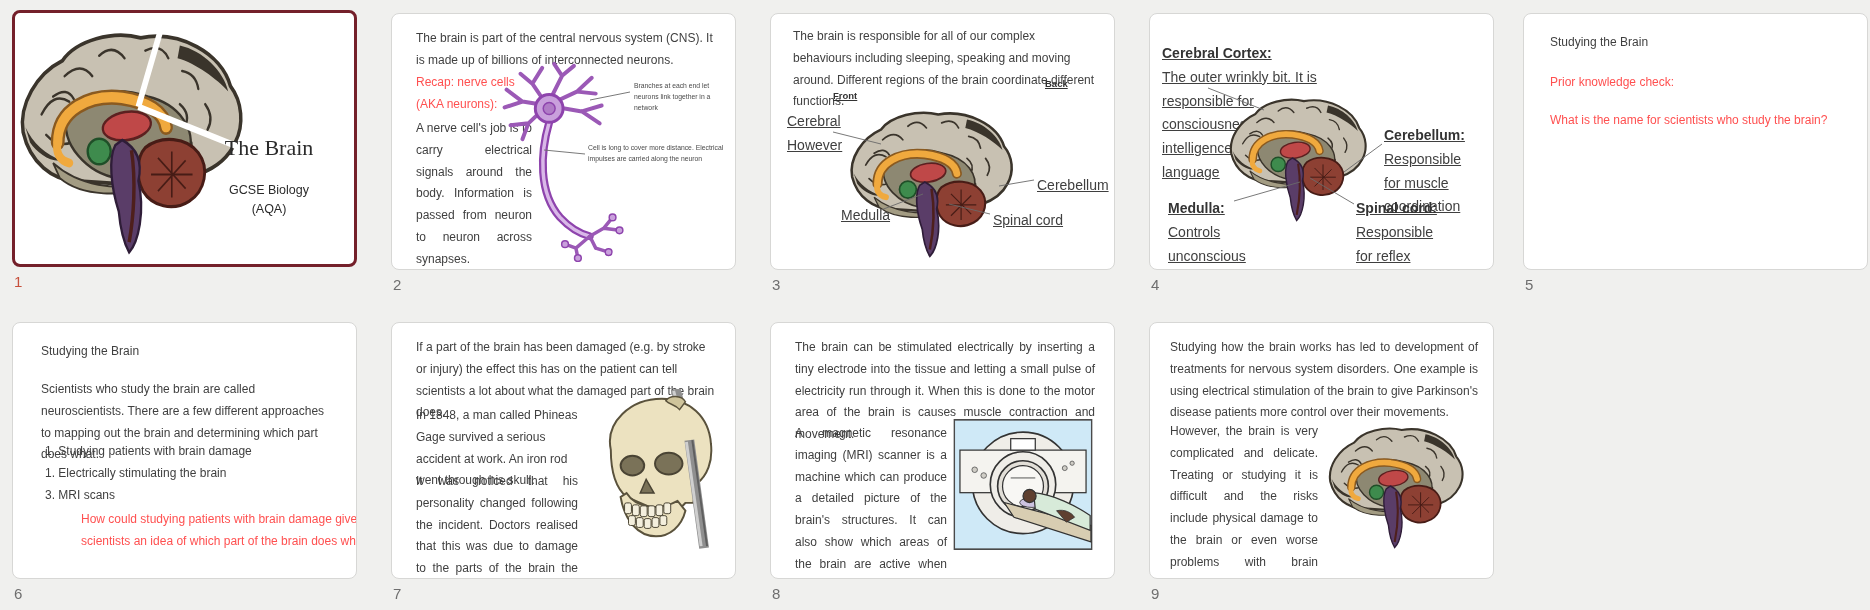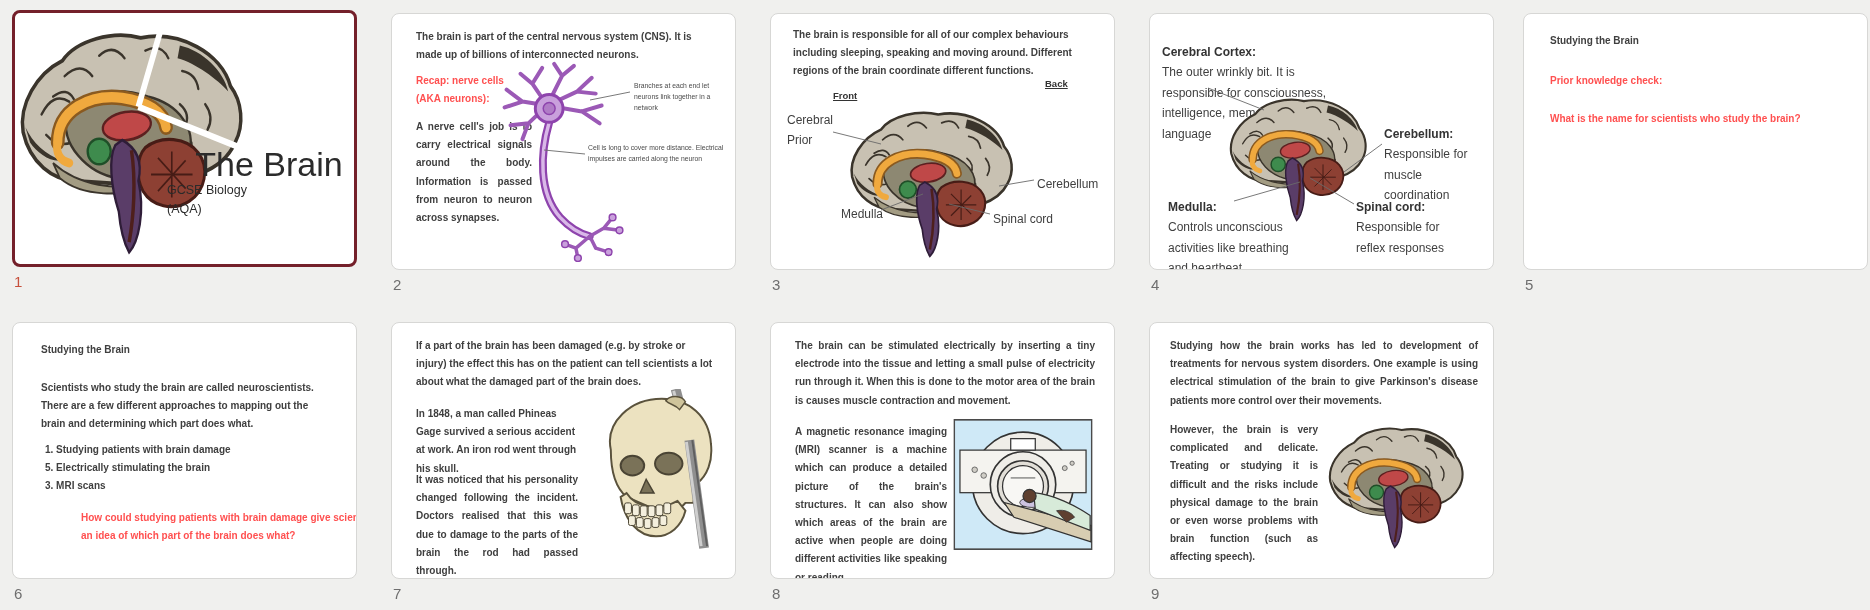--- a/index.html
+++ b/index.html
@@ -16,35 +16,35 @@
     background:#ffffff;border:1px solid #d7d7d5;border-radius:8px;
     overflow:hidden;box-sizing:border-box;
   }
   .thumb.selected{border:3px solid #74202a;}
   .num{
     position:absolute;top:263px;left:2px;
     font-size:15px;color:#6e6e6e;
   }
   .num.selected{color:#c7503c;}
   .intro,.body{
-    position:absolute;font-size:10px;line-height:1.82;color:#3f3f3f;font-weight:bold;
+    position:absolute;font-size:12px;line-height:1.82;color:#3f3f3f;
   }
   .just{text-align:justify;}
   .red{color:#ff5050;}
   .bold{font-weight:bold;color:#333;}
-  .lbl{position:absolute;font-size:12px;color:#3f3f3f;line-height:1.7;}
+  .lbl{position:absolute;font-size:14px;color:#3f3f3f;line-height:1.7;text-decoration:underline;}
   .note{position:absolute;font-size:6.8px;line-height:1.65;color:#4a4a4a;}
   .overlay{position:absolute;left:0;top:0;width:345px;height:257px;pointer-events:none;}
   .fb{font-weight:bold;text-decoration:underline;font-size:9.5px;color:#333;position:absolute;padding-left:12px;}
   .t1{
-    position:absolute;left:168px;top:132px;width:172px;text-align:center;
-    font-size:34px;color:#2b2b2b;
+    position:absolute;left:168px;top:122px;width:172px;text-align:center;
+    font-size:22px;color:#2b2b2b;font-family:Liberation Serif, serif;
   }
   .t1sub{
-    position:absolute;left:152px;top:168px;width:172px;
+    position:absolute;left:168px;top:168px;width:172px;text-align:center;
     font-size:12.5px;line-height:1.55;color:#2b2b2b;
   }
   .imgbox{position:absolute;}
   svg{display:block;}
 </style>
 </head>
 <body>
 
 <svg width="0" height="0" style="position:absolute" aria-hidden="true">
   <defs>
@@ -197,21 +197,21 @@
   </div>
 
   <div class="cell" style="left:770px;top:13px;">
     <div class="thumb">
       <div class="intro" style="left:22px;top:12px;width:302px;">The brain is responsible for all of our complex behaviours including sleeping, speaking and moving around. Different regions of the brain coordinate different functions.</div>
       <svg class="imgbox" viewBox="0 0 210 180" style="left:68px;top:92px;width:180px;height:152px;">
         <use href="#brain-sym"></use>
       </svg>
       <div class="fb" style="left:50px;top:76px;">Front</div>
       <div class="fb" style="left:262px;top:64px;">Back</div>
-      <div class="lbl" style="left:16px;top:96px;width:54px;">Cerebral Prior</div>
+      <div class="lbl" style="left:16px;top:96px;width:54px;">Cerebral However</div>
       <div class="lbl" style="left:266px;top:160px;">Cerebellum</div>
       <div class="lbl" style="left:70px;top:190px;">Medulla</div>
       <div class="lbl" style="left:222px;top:195px;">Spinal cord</div>
       <svg class="overlay" viewBox="0 0 345 257">
         <g stroke="#6a6a6a" stroke-width="0.9" fill="none">
           <path d="M62,118 L110,130"></path>
           <path d="M228,172 L263,166"></path>
           <path d="M110,196 L152,180"></path>
           <path d="M178,190 L219,200"></path>
         </g>
@@ -261,21 +261,21 @@
     </div>
     <div class="num">5</div>
   </div>
 
   <div class="cell" style="left:12px;top:322px;">
     <div class="thumb">
       <div class="body" style="left:28px;top:18px;width:290px;">Studying the Brain</div>
       <div class="body" style="left:28px;top:56px;width:292px;">Scientists who study the brain are called neuroscientists. There are a few different approaches to mapping out the brain and determining which part does what.</div>
       <div class="body" style="left:32px;top:118px;width:292px;">
         <div>1. Studying patients with brain damage</div>
-        <div>5. Electrically stimulating the brain</div>
+        <div>1. Electrically stimulating the brain</div>
         <div>3. MRI scans</div>
       </div>
       <div class="body red" style="left:28px;top:186px;width:300px;margin-left:40px;">How could studying patients with brain damage give scientists an idea of which part of the brain does what?</div>
     </div>
     <div class="num">6</div>
   </div>
 
   <div class="cell" style="left:391px;top:322px;">
     <div class="thumb">
       <div class="intro" style="left:24px;top:14px;width:300px;">If a part of the brain has been damaged (e.g. by stroke or injury) the effect this has on the patient can tell scientists a lot about what the damaged part of the brain does.</div>

